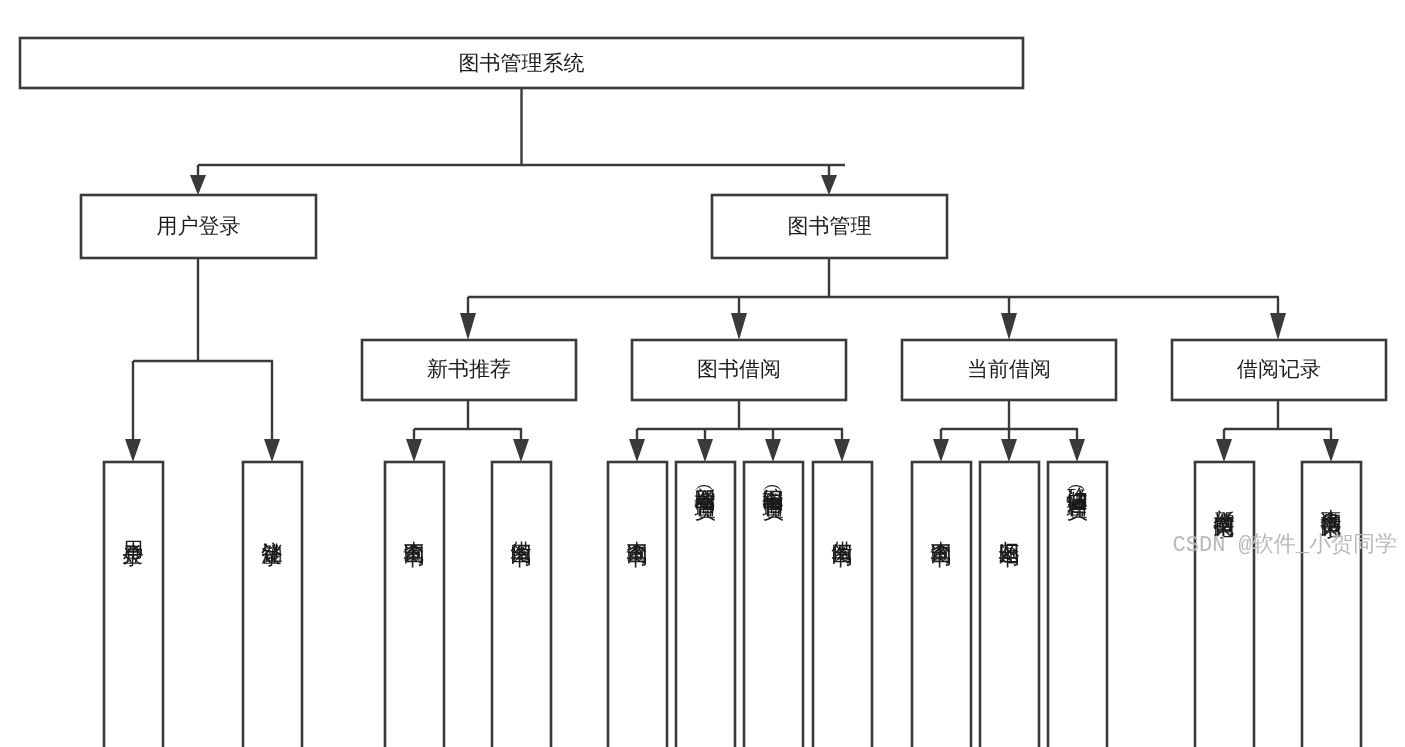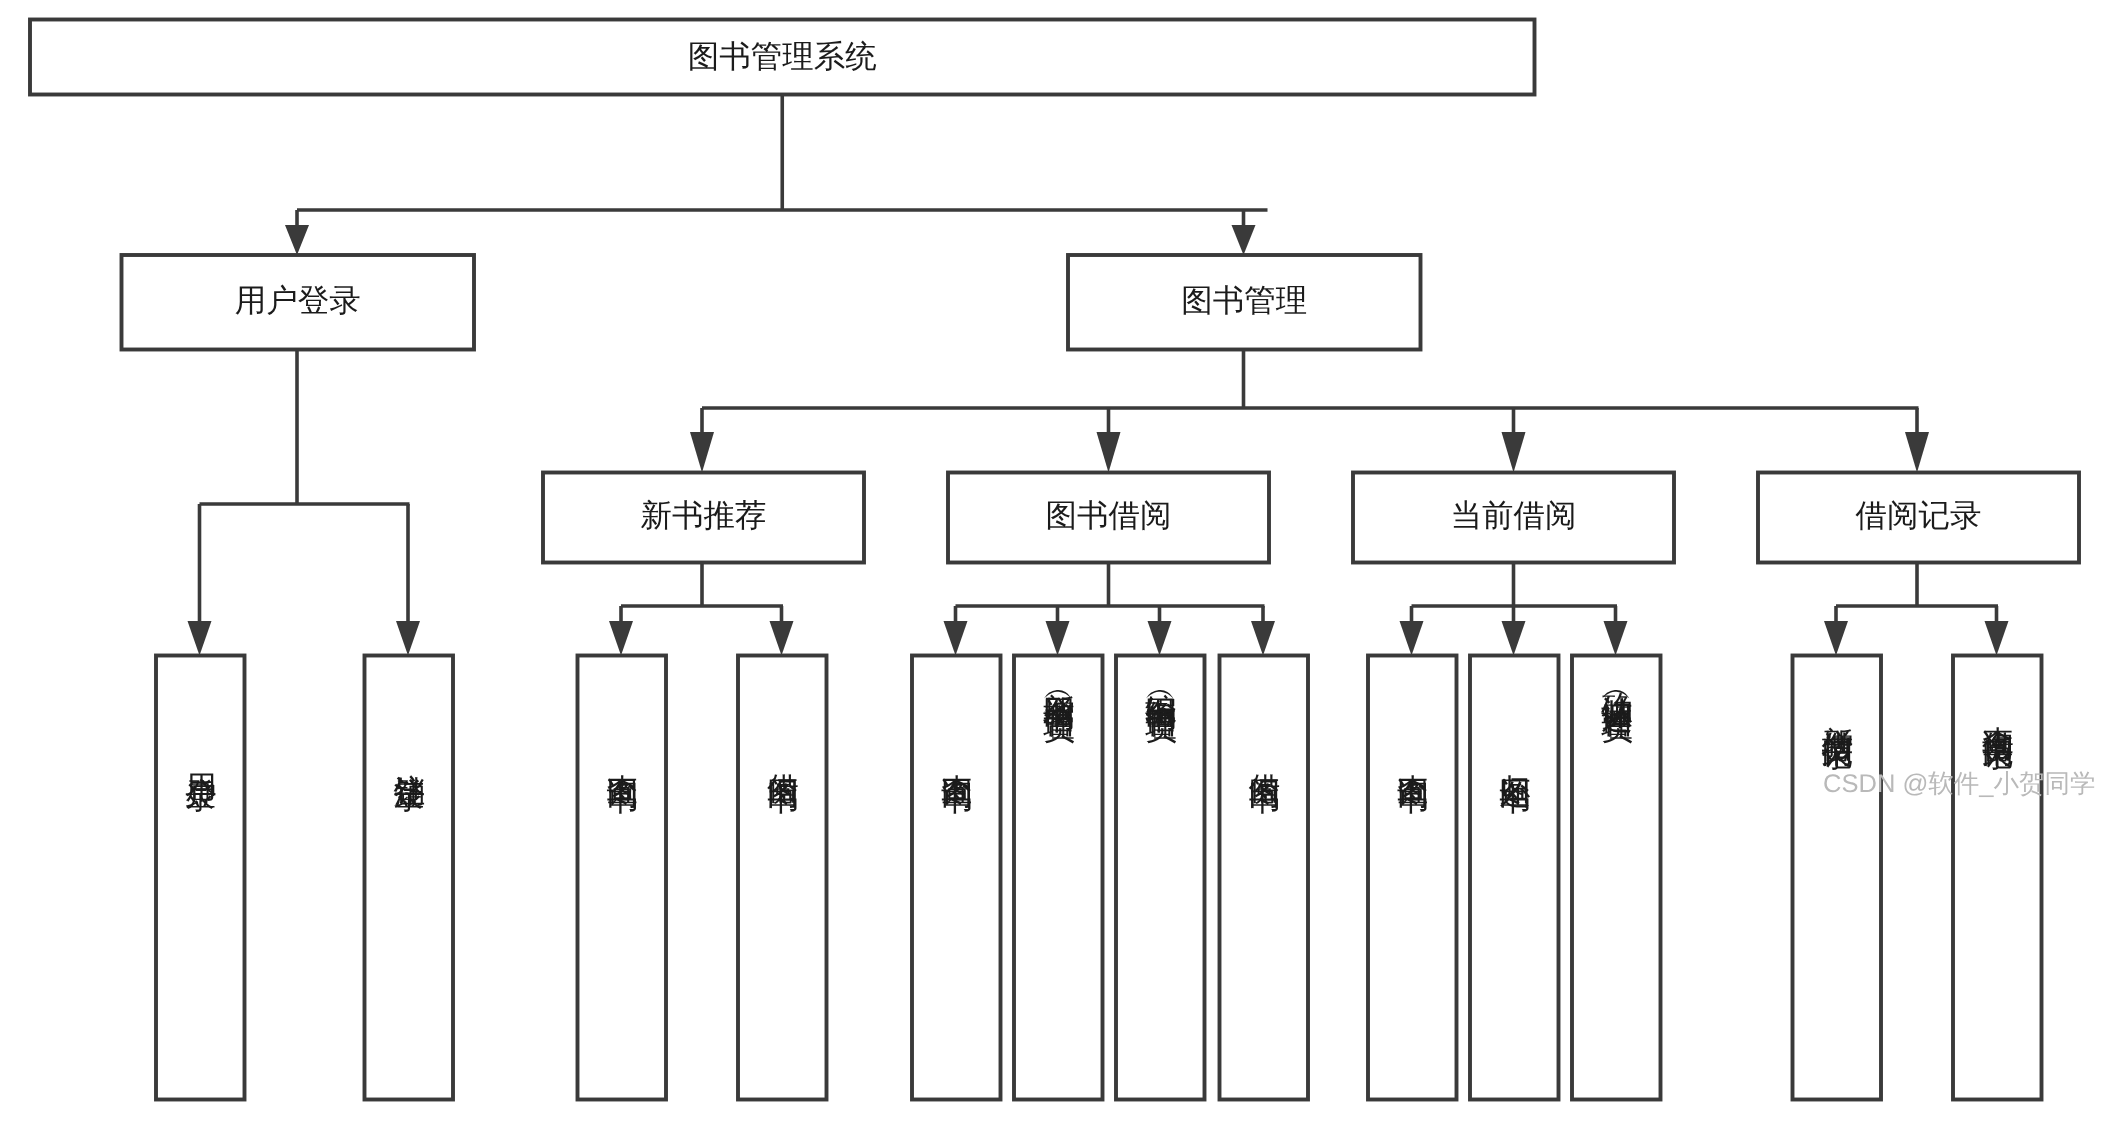--- a/index.html
+++ b/index.html
@@ -11,20 +11,21 @@
     width: 1405px;
     height: 747px;
     font-family: "Liberation Sans", "DejaVu Sans", sans-serif;
     overflow: hidden;
   }
   #diagram-root {
     position: relative;
     width: 1405px;
     height: 538px;
     background: #ffffff;
+    margin-top: 25px;
   }
   svg#flow-svg {
     position: absolute;
     left: 0;
     top: 0;
     width: 1405px;
     height: 747px;
   }
   .node-box {
     fill: #ffffff;
@@ -62,22 +63,22 @@
     font-size: 21px;
     line-height: 1;
     color: #1b1b1b;
     letter-spacing: 2px;
     white-space: nowrap;
   }
   #watermark {
     position: absolute;
     right: 8px;
     bottom: 4px;
-    font-family: Liberation Sans, sans-serif;
-    font-size: 17px;
+    font-family: Liberation Mono, monospace;
+    font-size: 22px;
     color: #b9b9b9;
     white-space: nowrap;
     user-select: none;
   }
 </style>
 </head>
 <body>
 
 <div id="diagram-root">
 

